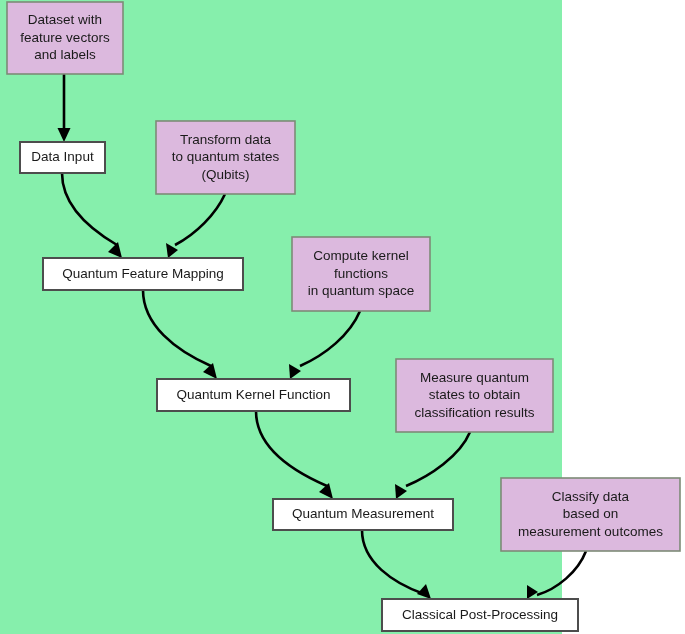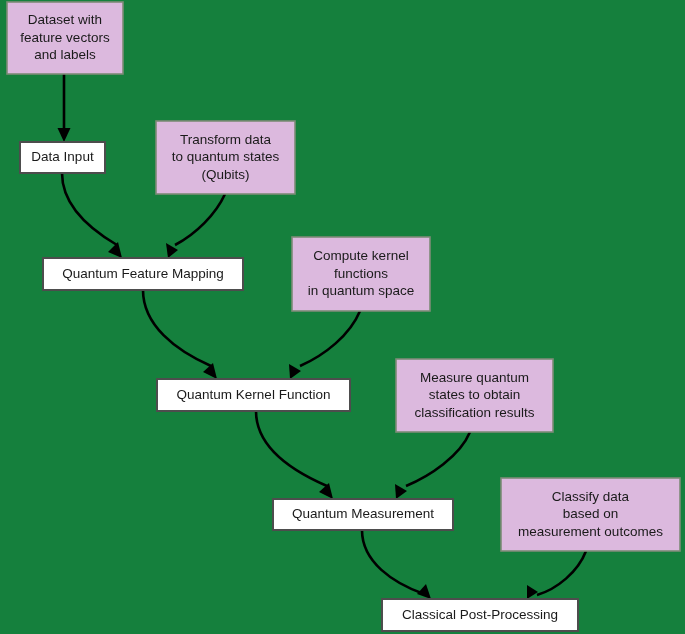--- a/index.html
+++ b/index.html
@@ -9,23 +9,23 @@
     background: #ffffff;
   }
   body {
     width: 685px;
     height: 634px;
     overflow: hidden;
     font-family: "Liberation Sans", sans-serif;
   }
   #diagram-root {
     position: relative;
-    width: 685px;
+    width: 562px;
     height: 634px;
-    background: #15803d;
+    background: #86efac;
   }
   svg#flow-svg {
     position: absolute;
     left: 0;
     top: 0;
     width: 685px;
     height: 634px;
     display: block;
   }
   .node-label {

